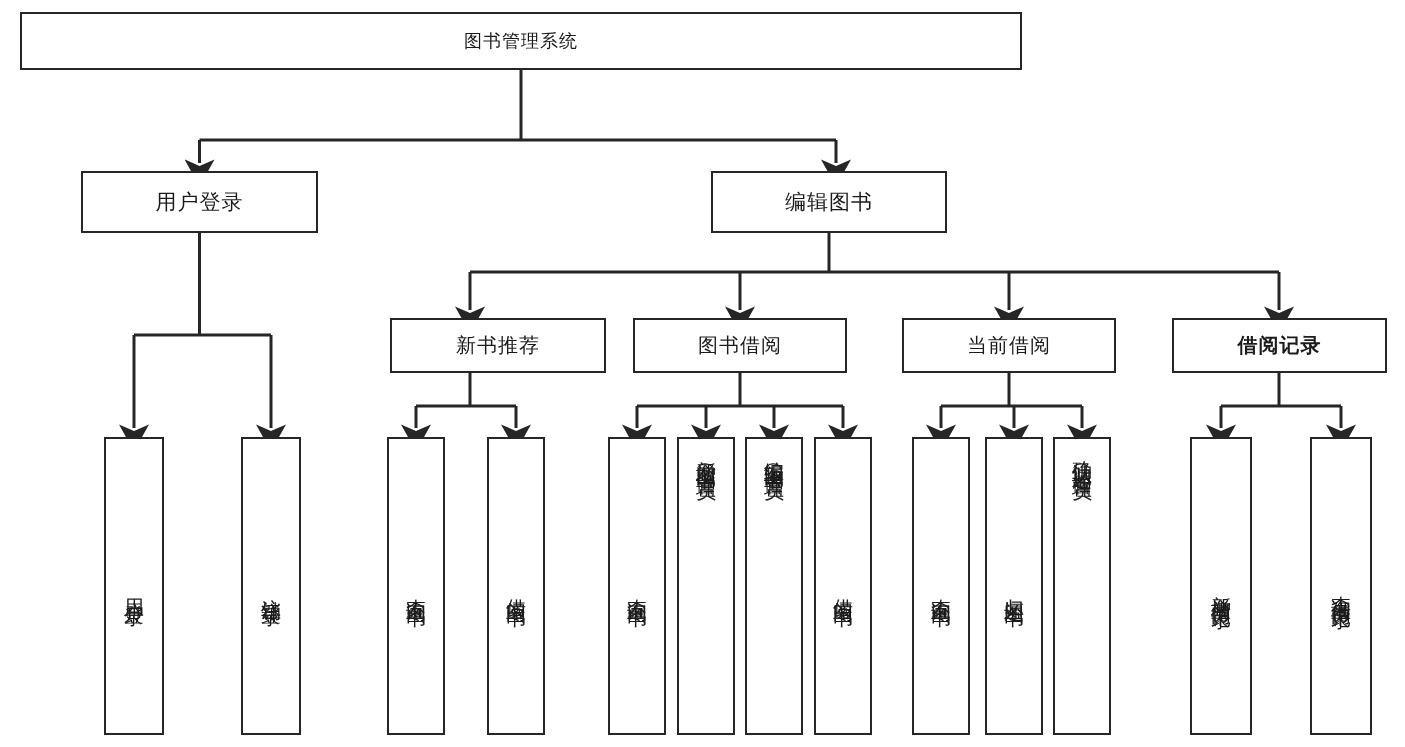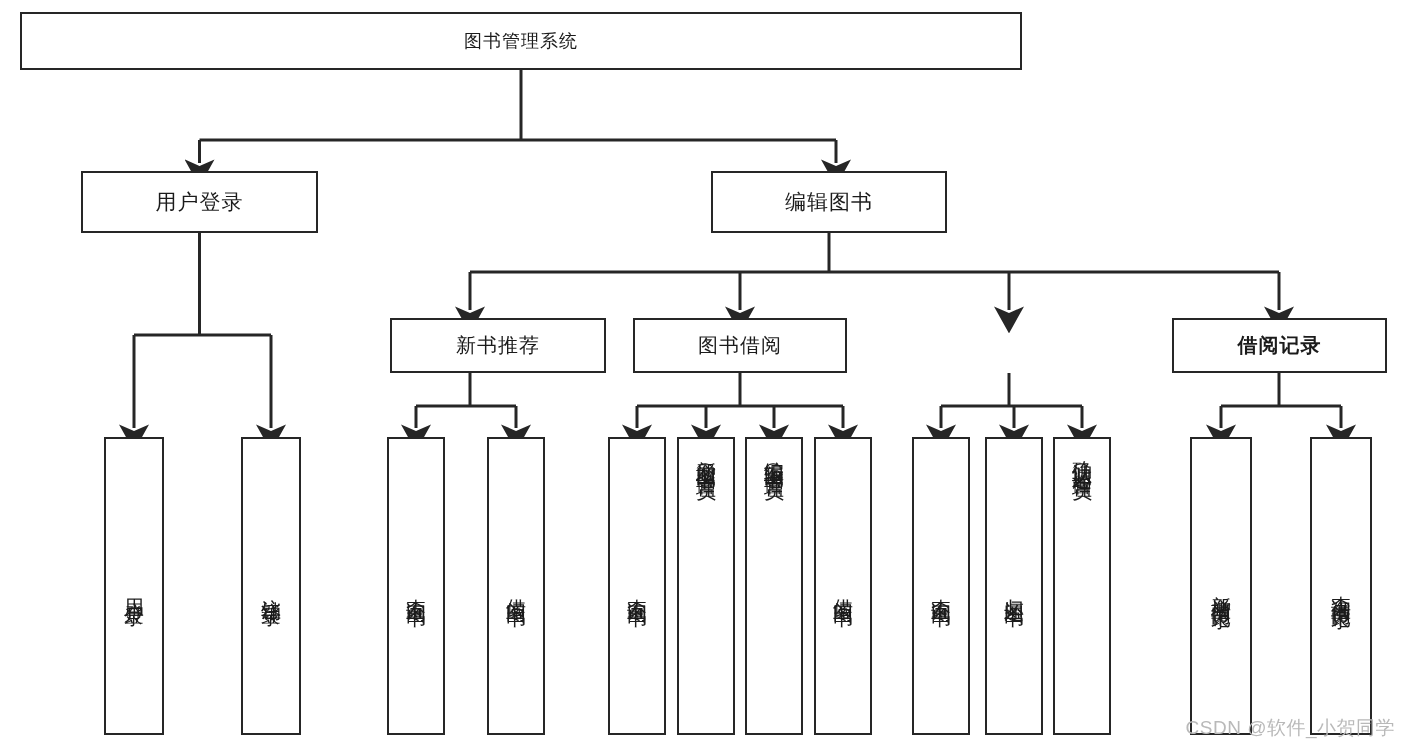--- a/index.html
+++ b/index.html
@@ -145,20 +145,23 @@
   <div class="node level1" style="left:711px; top:171px; width:236px; height:62px;">
     <span>编辑图书</span>
   </div>
 
   <div class="node level2" style="left:362px; top:318px; width:216px; height:55px;margin-left:28px;">
     <span>新书推荐</span>
   </div>
   <div class="node level2" style="left:633px; top:318px; width:214px; height:55px;">
     <span>图书借阅</span>
   </div>
+  <div class="node level2" style="left:902px; top:318px; width:214px; height:55px;">
+    <span>当前借阅</span>
+  </div>
   <div class="node level2" style="left:1172px; top:318px; width:215px; height:55px;font-weight:bold;">
     <span>借阅记录</span>
   </div>
 
   <div class="node leaf midtext" style="left:104px; top:437px; width:60px; height:298px;">
     <span class="vtext">用户登录</span>
   </div>
   <div class="node leaf midtext" style="left:241px; top:437px; width:60px; height:298px;">
     <span class="vtext">注销登录</span>
   </div>
@@ -193,15 +196,14 @@
     <span class="vtext">确认归还（管理员）</span>
   </div>
 
   <div class="node leaf midtext" style="left:1190px; top:437px; width:62px; height:298px;">
     <span class="vtext">新增借阅记录</span>
   </div>
   <div class="node leaf midtext" style="left:1310px; top:437px; width:62px; height:298px;">
     <span class="vtext">查询借阅记录</span>
   </div>
 
-  <div id="watermark">CSDN @软件_小贺同学</div>
 
 </div>
 
 </body></html>

